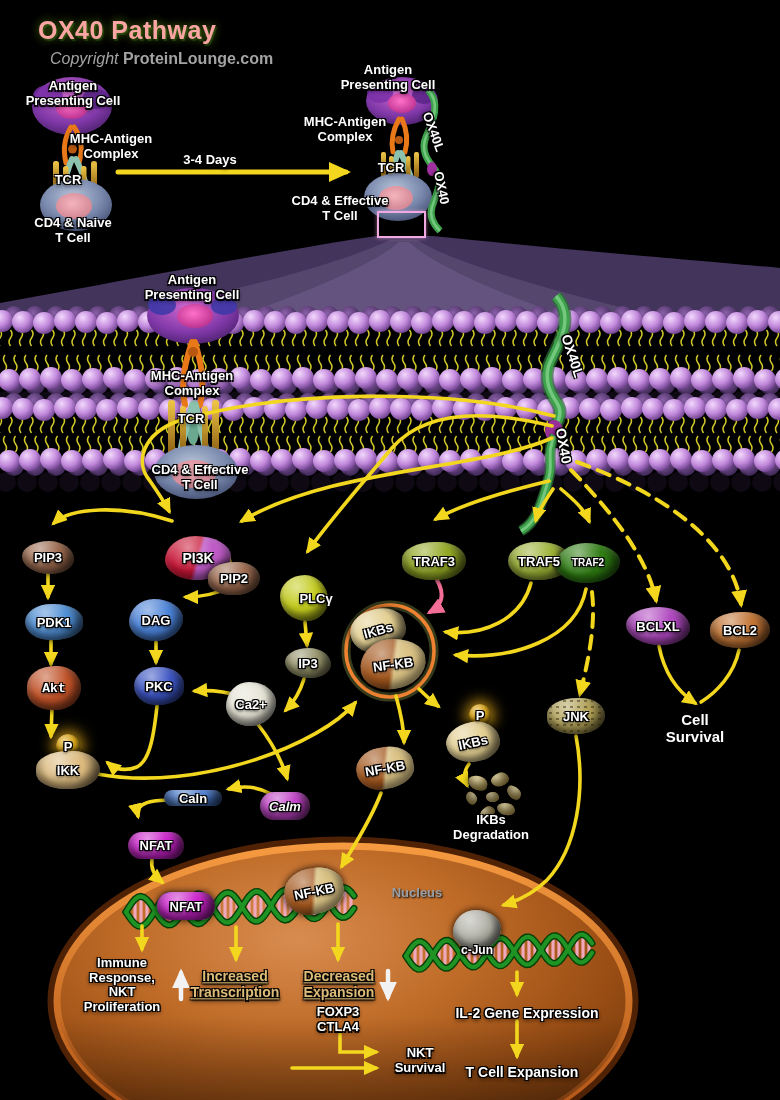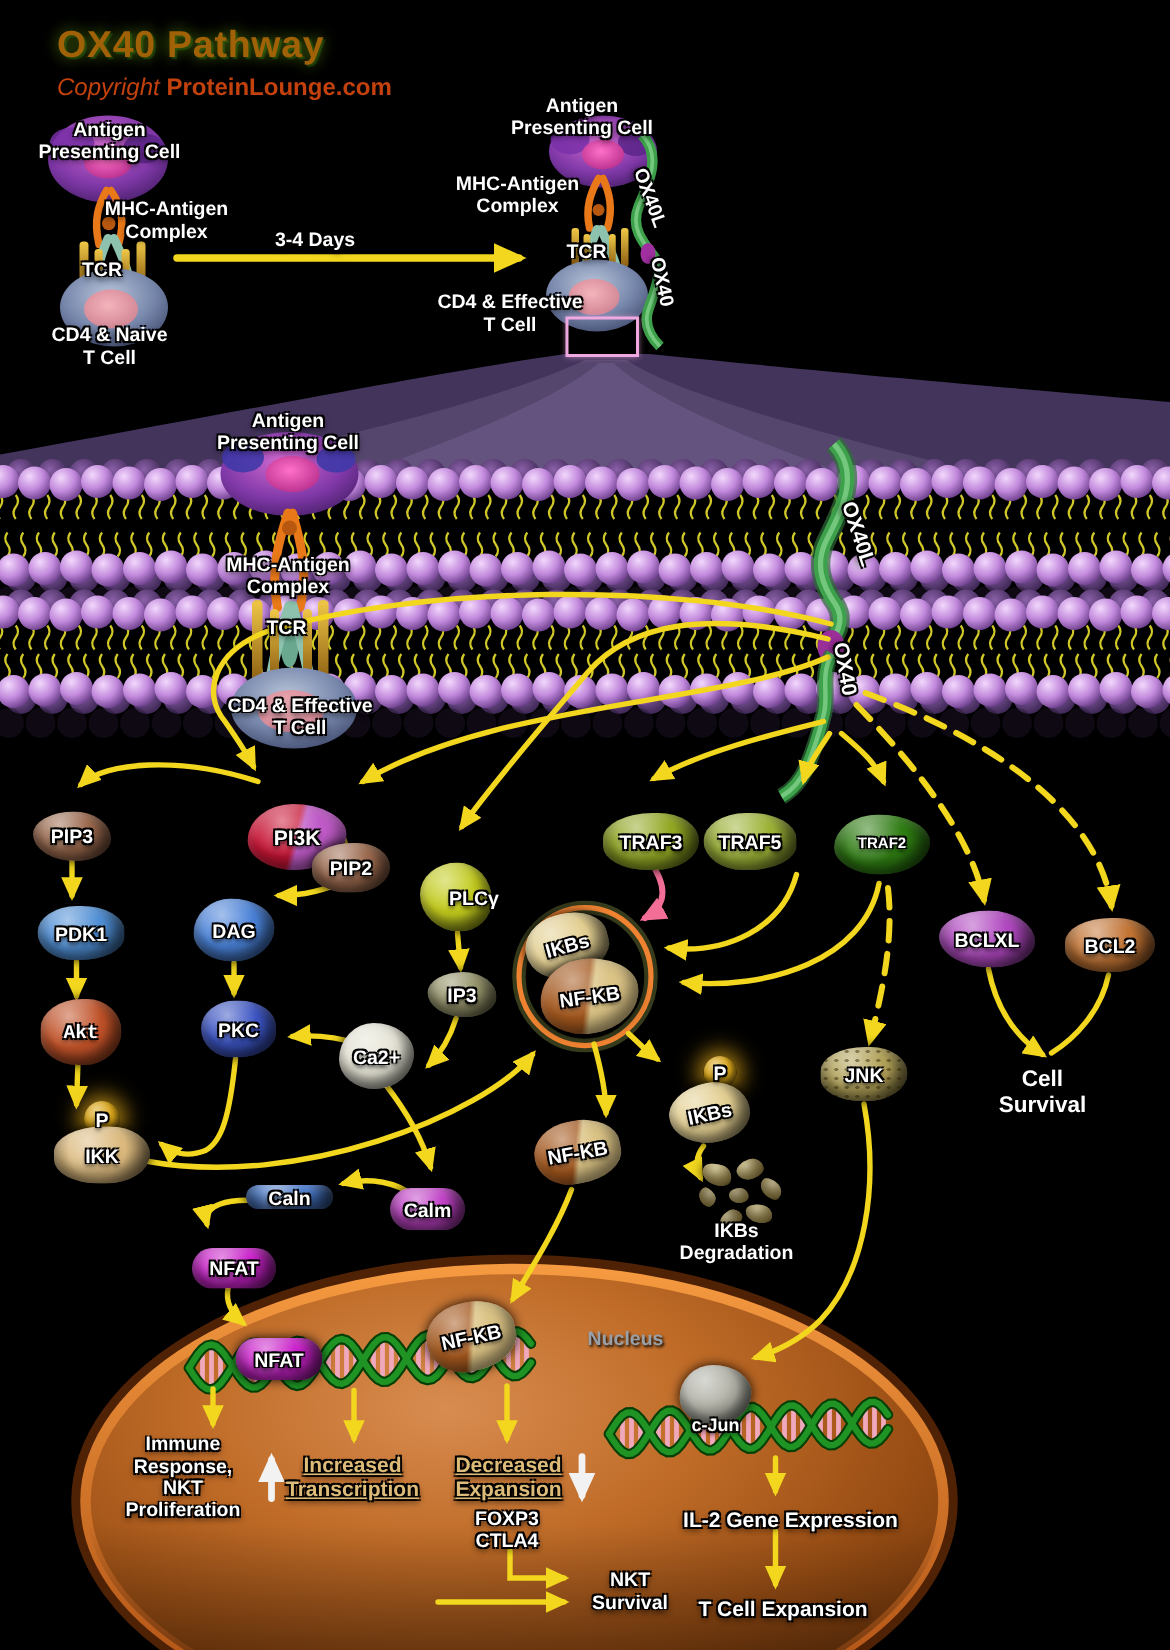--- a/index.html
+++ b/index.html
@@ -16,21 +16,21 @@
     box-shadow:inset -4px -6px 10px rgba(0,0,0,.55),inset 2px 3px 6px rgba(255,255,255,.18),0 0 7px rgba(0,0,0,.9);}
   .blob.pill{border-radius:16px;}
   .blob.pcirc{border-radius:50%;box-shadow:0 0 14px 4px rgba(235,175,25,.75),inset -2px -3px 5px rgba(0,0,0,.5);}
   .blob.speckle{background-blend-mode:normal;}
   .blob.speckle::after{content:"";position:absolute;inset:0;border-radius:inherit;
     background-image:radial-gradient(rgba(40,30,0,.45) 1.3px,transparent 1.5px);background-size:7px 6px;}
   .nl{position:relative;z-index:1;font-weight:bold;color:#fff;line-height:1;
     text-shadow:-1.2px -1.2px 0 #000,1.2px -1.2px 0 #000,-1.2px 1.2px 0 #000,1.2px 1.2px 0 #000,0 2px 3px rgba(0,0,0,.9);}
   #page-title{position:absolute;left:38px;top:16px;z-index:4;font-size:25px;font-weight:bold;color:#e9ed2e;
     letter-spacing:.5px;text-shadow:0 0 10px rgba(130,190,25,.65),1.5px 1.5px 1px #15300a;}
-  #copyright{position:absolute;left:38px;top:50px;z-index:4;font-size:16px;color:#c2410c;
+  #copyright{position:absolute;left:50px;top:50px;z-index:4;font-size:16px;color:#a3a3a3;
     text-shadow:1px 1px 2px #000;}
   #copyright .cpre{font-style:italic;}
   #copyright .csite{font-weight:bold;}
   #zoom-box{position:absolute;left:377px;top:211px;width:45px;height:23px;z-index:3;
     border:2px solid #f0a8e0;box-shadow:0 0 4px rgba(240,168,224,.6);}
   .mhc{stroke:#e87818;stroke-width:5;fill:none;stroke-linecap:round;}
   .mhc2{stroke:#e87818;stroke-width:6;fill:none;stroke-linecap:round;}
   .tcrp{stroke:#8cc2ae;stroke-width:6;fill:none;stroke-linecap:round;}
   .tcrp2{stroke:#8cc2ae;stroke-width:7;fill:none;stroke-linecap:round;}
 </style>
@@ -1016,21 +1016,21 @@
       </div>
       <div class="blob" style="left: 251px; top: 704px; width: 50px; height: 44px; margin-left: -25px; margin-top: -22px; background: radial-gradient(circle at 35% 26%, rgba(255, 255, 255, 0.5), rgba(255, 255, 255, 0) 45%), radial-gradient(circle at 45% 40%, rgb(230, 228, 214) 45%, rgb(96, 95, 89) 100%); border-radius: 46% 54% 52% 48% / 55% 46% 54% 45%;">
         <span class="nl" style="font-size: 13px;">Ca2+</span>
       </div>
       <div class="blob" style="left: 308px; top: 663px; width: 46px; height: 30px; margin-left: -23px; margin-top: -15px; background: radial-gradient(circle at 35% 26%, rgba(255, 255, 255, 0.5), rgba(255, 255, 255, 0) 45%), radial-gradient(circle at 45% 40%, rgb(150, 148, 106) 45%, rgb(63, 62, 44) 100%); border-radius: 52% 48% 45% 55% / 46% 55% 45% 54%;">
         <span class="nl" style="font-size: 13px;">IP3</span>
       </div>
       <div class="blob" style="left: 434px; top: 561px; width: 64px; height: 38px; margin-left: -32px; margin-top: -19px; background: radial-gradient(circle at 35% 26%, rgba(255, 255, 255, 0.5), rgba(255, 255, 255, 0) 45%), radial-gradient(circle at 45% 40%, rgb(146, 168, 36) 45%, rgb(61, 70, 15) 100%); border-radius: 55% 45% 50% 50% / 48% 52% 55% 45%;">
         <span class="nl" style="font-size: 13px;">TRAF3</span>
       </div>
-      <div class="blob" style="left: 500px; top: 561px; width: 62px; height: 38px; margin-left: -31px; margin-top: -19px; background: radial-gradient(circle at 35% 26%, rgba(255, 255, 255, 0.5), rgba(255, 255, 255, 0) 45%), radial-gradient(circle at 45% 40%, rgb(156, 178, 54) 45%, rgb(65, 74, 22) 100%); border-radius: 48% 52% 55% 45% / 52% 48% 46% 54%; text-align: right;">
+      <div class="blob" style="left: 539px; top: 561px; width: 62px; height: 38px; margin-left: -31px; margin-top: -19px; background: radial-gradient(circle at 35% 26%, rgba(255, 255, 255, 0.5), rgba(255, 255, 255, 0) 45%), radial-gradient(circle at 45% 40%, rgb(156, 178, 54) 45%, rgb(65, 74, 22) 100%); border-radius: 48% 52% 55% 45% / 52% 48% 46% 54%; text-align: right;">
         <span class="nl" style="font-size: 13px;">TRAF5</span>
       </div>
       <div class="blob" style="left: 588px; top: 563px; width: 64px; height: 40px; margin-left: -32px; margin-top: -20px; background: radial-gradient(circle at 35% 26%, rgba(255, 255, 255, 0.5), rgba(255, 255, 255, 0) 45%), radial-gradient(circle at 45% 40%, rgb(46, 124, 18) 45%, rgb(19, 52, 7) 100%); border-radius: 46% 54% 52% 48% / 55% 46% 54% 45%;">
         <span class="nl" style="font-size: 10px;">TRAF2</span>
       </div>
       <div class="blob" style="left: 658px; top: 626px; width: 64px; height: 38px; margin-left: -32px; margin-top: -19px; background: radial-gradient(circle at 35% 26%, rgba(255, 255, 255, 0.5), rgba(255, 255, 255, 0) 45%), radial-gradient(circle at 45% 40%, rgb(176, 72, 192) 45%, rgb(73, 30, 80) 100%); border-radius: 52% 48% 45% 55% / 46% 55% 45% 54%;">
         <span class="nl" style="font-size: 13px;">BCLXL</span>
       </div>
       <div class="blob" style="left: 740px; top: 630px; width: 60px; height: 36px; margin-left: -30px; margin-top: -18px; background: radial-gradient(circle at 35% 26%, rgba(255, 255, 255, 0.5), rgba(255, 255, 255, 0) 45%), radial-gradient(circle at 45% 40%, rgb(194, 116, 52) 45%, rgb(81, 48, 21) 100%); border-radius: 55% 45% 50% 50% / 48% 52% 55% 45%;">
         <span class="nl" style="font-size: 13px;">BCL2</span>
@@ -1056,21 +1056,21 @@
       <div class="blob" style="left: 473px; top: 742px; width: 54px; height: 40px; margin-left: -27px; margin-top: -20px; background: radial-gradient(circle at 35% 26%, rgba(255, 255, 255, 0.5), rgba(255, 255, 255, 0) 45%), radial-gradient(circle at 45% 40%, rgb(228, 208, 146) 45%, rgb(95, 87, 61) 100%); border-radius: 52% 48% 45% 55% / 46% 55% 45% 54%; transform: rotate(-12deg);">
         <span class="nl" style="font-size: 13px; transform: rotate(0deg);">IKBs</span>
       </div>
       <div class="blob speckle" style="left: 576px; top: 716px; width: 58px; height: 36px; margin-left: -29px; margin-top: -18px; background: radial-gradient(circle at 35% 26%, rgba(255, 255, 255, 0.5), rgba(255, 255, 255, 0) 45%), radial-gradient(circle at 45% 40%, rgb(178, 162, 88) 45%, rgb(74, 68, 36) 100%); border-radius: 55% 45% 50% 50% / 48% 52% 55% 45%;">
         <span class="nl" style="font-size: 13px;">JNK</span>
       </div>
       <div class="blob pill" style="left: 193px; top: 804px; width: 58px; height: 16px; margin-left: -29px; margin-top: -14px; background: radial-gradient(circle at 35% 26%, rgba(255, 255, 255, 0.5), rgba(255, 255, 255, 0) 45%), radial-gradient(circle at 45% 40%, rgb(74, 126, 212) 45%, rgb(31, 52, 89) 100%);">
         <span class="nl" style="font-size: 13px;">Caln</span>
       </div>
       <div class="blob pill" style="left: 285px; top: 806px; width: 50px; height: 28px; margin-left: -25px; margin-top: -14px; background: radial-gradient(circle at 35% 26%, rgba(255, 255, 255, 0.5), rgba(255, 255, 255, 0) 45%), radial-gradient(circle at 45% 40%, rgb(194, 67, 200) 45%, rgb(81, 28, 84) 100%);">
-        <span class="nl" style="font-size: 13px;">Calm</span>
+        <span class="nl" style="font-size: 13px; font-style: italic;">Calm</span>
       </div>
       <div class="blob pill" style="left: 156px; top: 845px; width: 56px; height: 27px; margin-left: -28px; margin-top: -13.5px; background: radial-gradient(circle at 35% 26%, rgba(255, 255, 255, 0.5), rgba(255, 255, 255, 0) 45%), radial-gradient(circle at 45% 40%, rgb(204, 34, 204) 45%, rgb(85, 14, 85) 100%);">
         <span class="nl" style="font-size: 13px;">NFAT</span>
       </div>
       <div class="blob pill" style="left: 186px; top: 906px; width: 58px; height: 28px; margin-left: -29px; margin-top: -14px; background: radial-gradient(circle at 35% 26%, rgba(255, 255, 255, 0.5), rgba(255, 255, 255, 0) 45%), radial-gradient(circle at 45% 40%, rgb(204, 34, 204) 45%, rgb(85, 14, 85) 100%);">
         <span class="nl" style="font-size: 13px;">NFAT</span>
       </div>
       <div class="blob" style="left: 314px; top: 891px; width: 60px; height: 46px; margin-left: -30px; margin-top: -23px; background: radial-gradient(circle at 35% 26%, rgba(255, 255, 255, 0.5), rgba(255, 255, 255, 0) 45%), linear-gradient(105deg, rgb(164, 88, 30) 47%, rgb(220, 196, 134) 53%); border-radius: 48% 52% 55% 45% / 52% 48% 46% 54%; transform: rotate(-12deg);">
         <span class="nl" style="font-size: 13px; transform: rotate(0deg);">NF-KB</span>
       </div>
@@ -1126,19 +1126,19 @@
 Expansion</div>
       <div class="lbl" style="left: 338px; top: 1020px; font-size: 13px; transform: translate(-50%, -50%);">FOXP3
 CTLA4</div>
       <div class="lbl" style="left: 420px; top: 1061px; font-size: 13px; transform: translate(-50%, -50%);">NKT
 Survival</div>
       <div class="lbl" style="left: 527px; top: 1014px; font-size: 14px; transform: translate(-50%, -50%);">IL-2 Gene Expression</div>
       <div class="lbl" style="left: 522px; top: 1073px; font-size: 14px; transform: translate(-50%, -50%);">T Cell Expansion</div>
     </div>
 
 <div id="zoom-box" style="border-color: rgb(240, 168, 224);"></div>
-<div id="page-title" style="color: #a16207;">OX40 Pathway</div>
+<div id="page-title" style="color: #fca5a5;">OX40 Pathway</div>
 <div id="copyright">
   <span class="cpre">Copyright</span>
   <span class="csite">ProteinLounge.com</span>
 </div>
 
 </div>
 
 </body></html>

